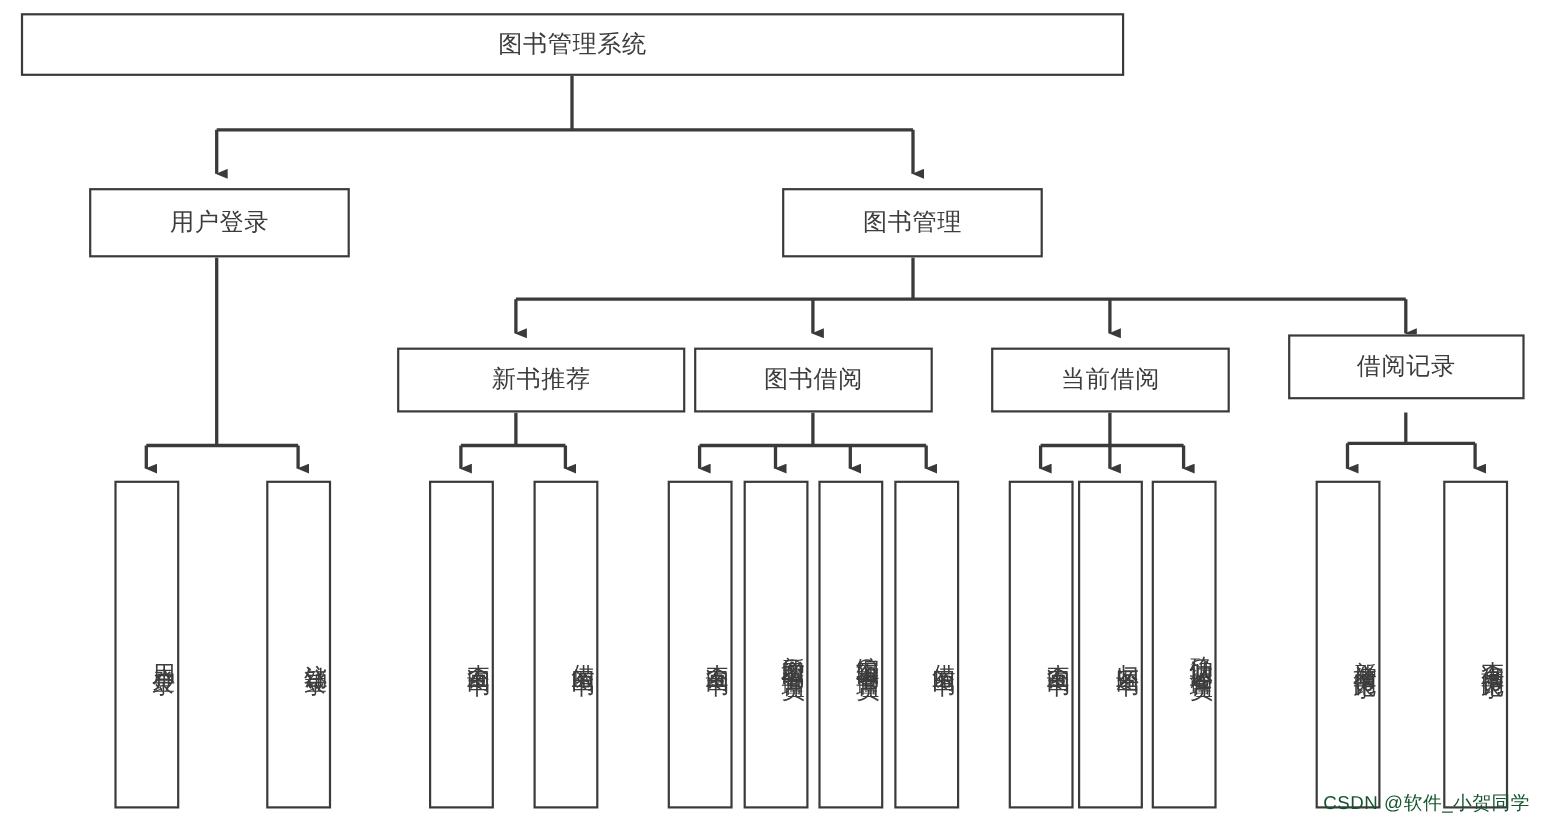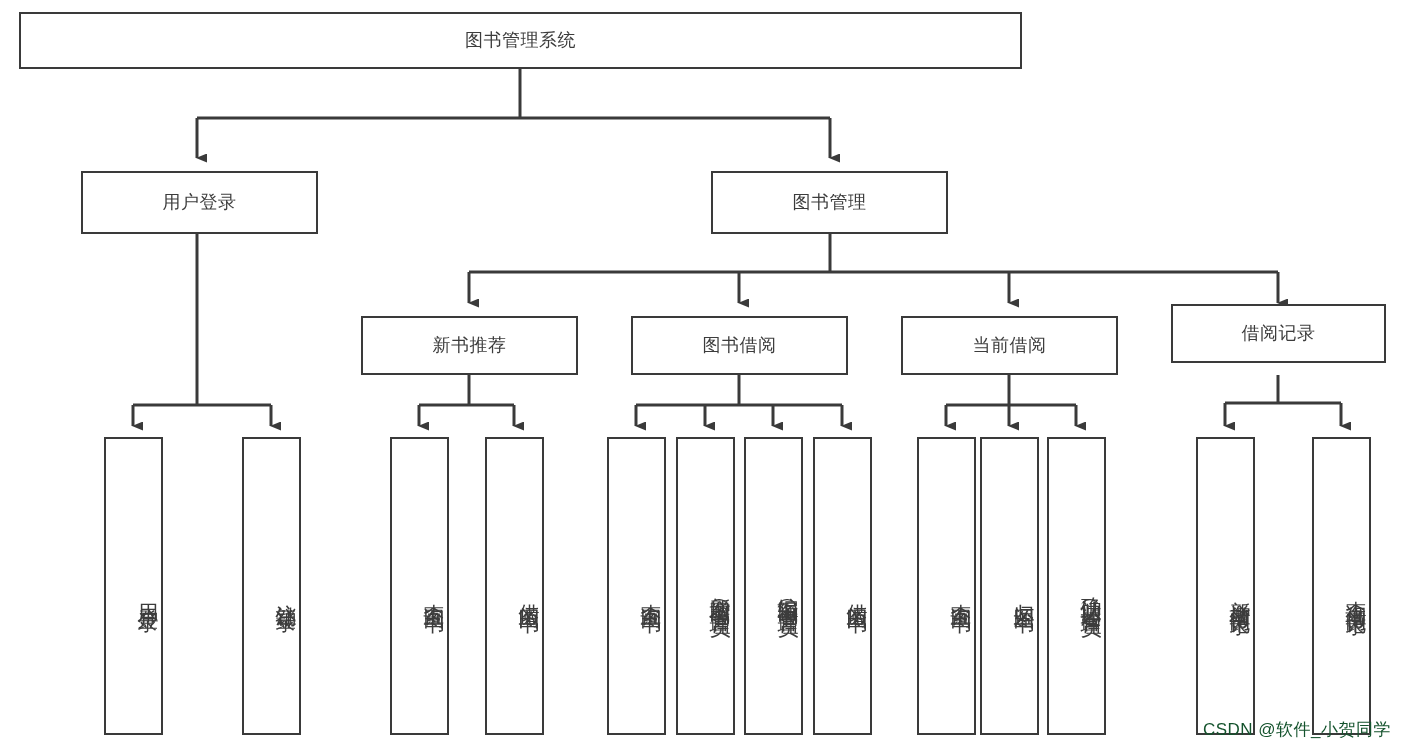--- a/index.html
+++ b/index.html
@@ -31,21 +31,21 @@
     box-sizing: border-box;
     background: #ffffff;
     border: 2px solid #3a3a3a;
     display: flex;
     align-items: center;
     justify-content: center;
     color: #3c3c3c;
     letter-spacing: 0.5px;
   }
   .node.horizontal {
-    font-size: 18px;
+    font-size: 22px;
     line-height: 1.2;
     white-space: nowrap;
   }
   .node.vertical {
     writing-mode: vertical-rl;
     text-orientation: upright;
     font-size: 21px;
     line-height: 1.25;
     align-items: flex-start;
     padding-top: 14px;
@@ -128,21 +128,21 @@
   </div>
 
   <div class="node horizontal" style="left:81px; top:171px; width:237px; height:63px;">
     <span>用户登录</span>
   </div>
 
   <div class="node horizontal" style="left:711px; top:171px; width:237px; height:63px;">
     <span>图书管理</span>
   </div>
 
-  <div class="node horizontal" style="left:361px; top:316px; width:217px; height:59px;">
+  <div class="node horizontal" style="left:361px; top:316px; width:262px; height:59px;">
     <span>新书推荐</span>
   </div>
 
   <div class="node horizontal" style="left:901px; top:316px; width:217px; height:59px;">
     <span>当前借阅</span>
   </div>
 
   <div class="node horizontal" style="left:631px; top:316px; width:217px; height:59px;">
     <span>图书借阅</span>
   </div>

